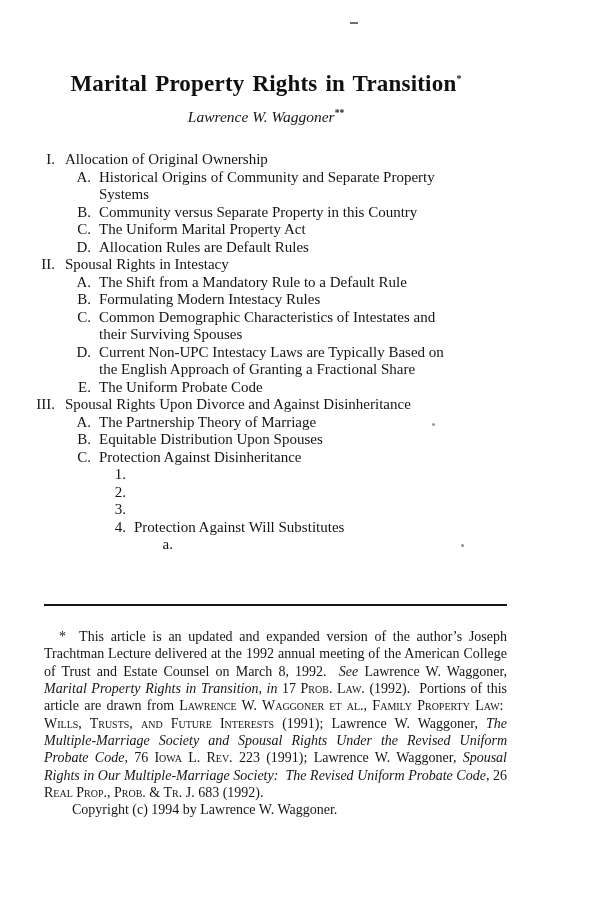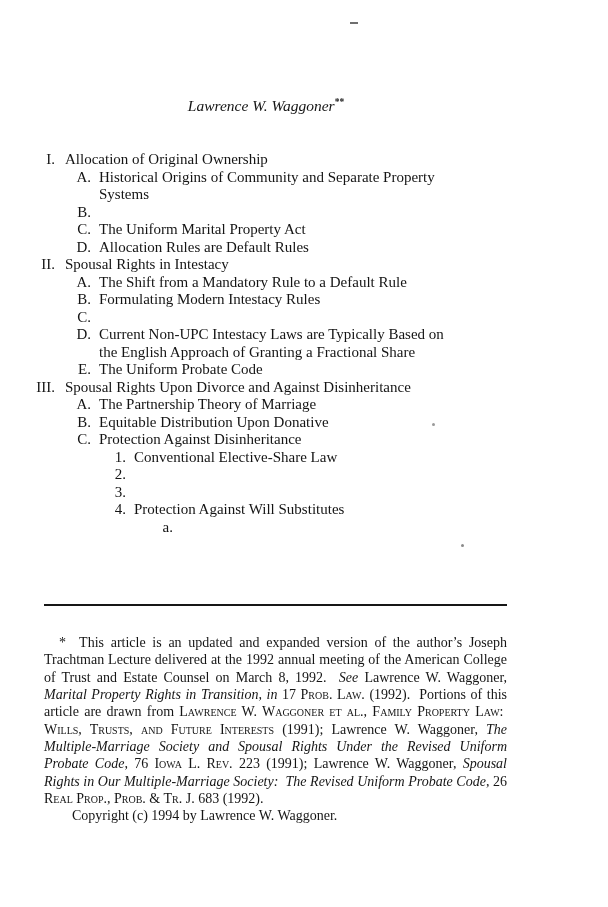--- a/index.html
+++ b/index.html
@@ -23,37 +23,37 @@
   .header { position: absolute; left: 40px; top: 0; width: 452px; text-align: center; padding-top: 71px; }
   .title {
     margin: 0;
     font-size: 23px;
     font-weight: 700;
     letter-spacing: 0.2px;
     word-spacing: 2px;
     color: #101010;
   }
   .title sup { font-size: 10px; vertical-align: super; line-height: 0; }
-  .author { margin-top: 26px; font-size: 15.5px; font-style: italic; }
+  .author { margin-top: 11px; font-size: 15.5px; font-style: italic; }
   .author sup { font-size: 9.5px; font-style: normal; font-weight: 700; line-height: 0; }
 
   
   .outline { position: absolute; left: 36px; top: 151px; width: 472px; font-size: 15px; line-height: 17.5px; }
   .o-row { display: flex; align-items: baseline; }
   .o-marker { flex: none; text-align: right; }
   .o-text { white-space: pre-line; }
   .lvl0 { padding-left: 0; }    .lvl0 .o-marker { width: 19px; margin-right: 10px; }
   .lvl1 { padding-left: 40px; } .lvl1 .o-marker { width: 15px; margin-right: 8px; }
   .lvl2 { padding-left: 75px; } .lvl2 .o-marker { width: 15px; margin-right: 8px; }
   .lvl3 { padding-left: 124px; } .lvl3 .o-marker { width: 13px; margin-right: 8px; }
 
   
   .footnote-area { position: absolute; left: 44px; top: 595px; width: 463px; }
   .fn-rule { height: 0; border: 0; border-top: 2px solid #161616; margin: 9px 0 0 0; }
-  .fn { margin-top: 28px; }
+  .fn { margin-top: 22px; }
   .fn p {
     margin: 0;
     font-size: 14px;
     line-height: 17.35px;
     text-align: justify;
     color: #151515;
   }
   .indent-sm { text-indent: 15px; }
   .indent-lg { text-indent: 28px; }
   .i { font-style: italic; }
@@ -62,35 +62,37 @@
 </head>
 <body>
 
 <div class="page">
 
   <div class="artifact artifact-dash"></div>
   <div class="artifact artifact-dot-1"></div>
   <div class="artifact artifact-dot-2"></div>
 
   <div class="header">
+    <h1 class="title"><span>Marital Property Rights in Transition</span><sup>*</sup></h1>
     <div class="author"><span>Lawrence W. Waggoner</span><sup>**</sup></div>
   </div>
 
   <div class="outline">
     <div class="o-row lvl0">
         <span class="o-marker">I.</span>
         <span class="o-text">Allocation of Original Ownership</span>
       </div>
     <div class="o-row lvl1">
         <span class="o-marker">A.</span>
         <span class="o-text">Historical Origins of Community and Separate Property
 Systems</span>
       </div>
     <div class="o-row lvl1">
         <span class="o-marker">B.</span>
+        <span class="o-text">Community versus Separate Property in this Country</span>
       </div>
     <div class="o-row lvl1">
         <span class="o-marker">C.</span>
         <span class="o-text">The Uniform Marital Property Act</span>
       </div>
     <div class="o-row lvl1">
         <span class="o-marker">D.</span>
         <span class="o-text">Allocation Rules are Default Rules</span>
       </div>
     <div class="o-row lvl0">
@@ -100,49 +102,50 @@
     <div class="o-row lvl1">
         <span class="o-marker">A.</span>
         <span class="o-text">The Shift from a Mandatory Rule to a Default Rule</span>
       </div>
     <div class="o-row lvl1">
         <span class="o-marker">B.</span>
         <span class="o-text">Formulating Modern Intestacy Rules</span>
       </div>
     <div class="o-row lvl1">
         <span class="o-marker">C.</span>
+        <span class="o-text">Common Demographic Characteristics of Intestates and
+their Surviving Spouses</span>
       </div>
     <div class="o-row lvl1">
         <span class="o-marker">D.</span>
         <span class="o-text">Current Non-UPC Intestacy Laws are Typically Based on
 the English Approach of Granting a Fractional Share</span>
       </div>
     <div class="o-row lvl1">
         <span class="o-marker">E.</span>
         <span class="o-text">The Uniform Probate Code</span>
       </div>
     <div class="o-row lvl0">
         <span class="o-marker">III.</span>
         <span class="o-text">Spousal Rights Upon Divorce and Against Disinheritance</span>
       </div>
     <div class="o-row lvl1">
         <span class="o-marker">A.</span>
         <span class="o-text">The Partnership Theory of Marriage</span>
       </div>
     <div class="o-row lvl1">
         <span class="o-marker">B.</span>
-        <span class="o-text">Equitable Distribution Upon Donative</span>
+        <span class="o-text">Equitable Distribution Upon Spouses</span>
       </div>
     <div class="o-row lvl1">
         <span class="o-marker">C.</span>
         <span class="o-text">Protection Against Disinheritance</span>
       </div>
     <div class="o-row lvl2">
         <span class="o-marker">1.</span>
-        <span class="o-text">Conventional Elective-Share Law</span>
       </div>
     <div class="o-row lvl2">
         <span class="o-marker">2.</span>
       </div>
     <div class="o-row lvl2">
         <span class="o-marker">3.</span>
       </div>
     <div class="o-row lvl2">
         <span class="o-marker">4.</span>
         <span class="o-text">Protection Against Will Substitutes</span>

